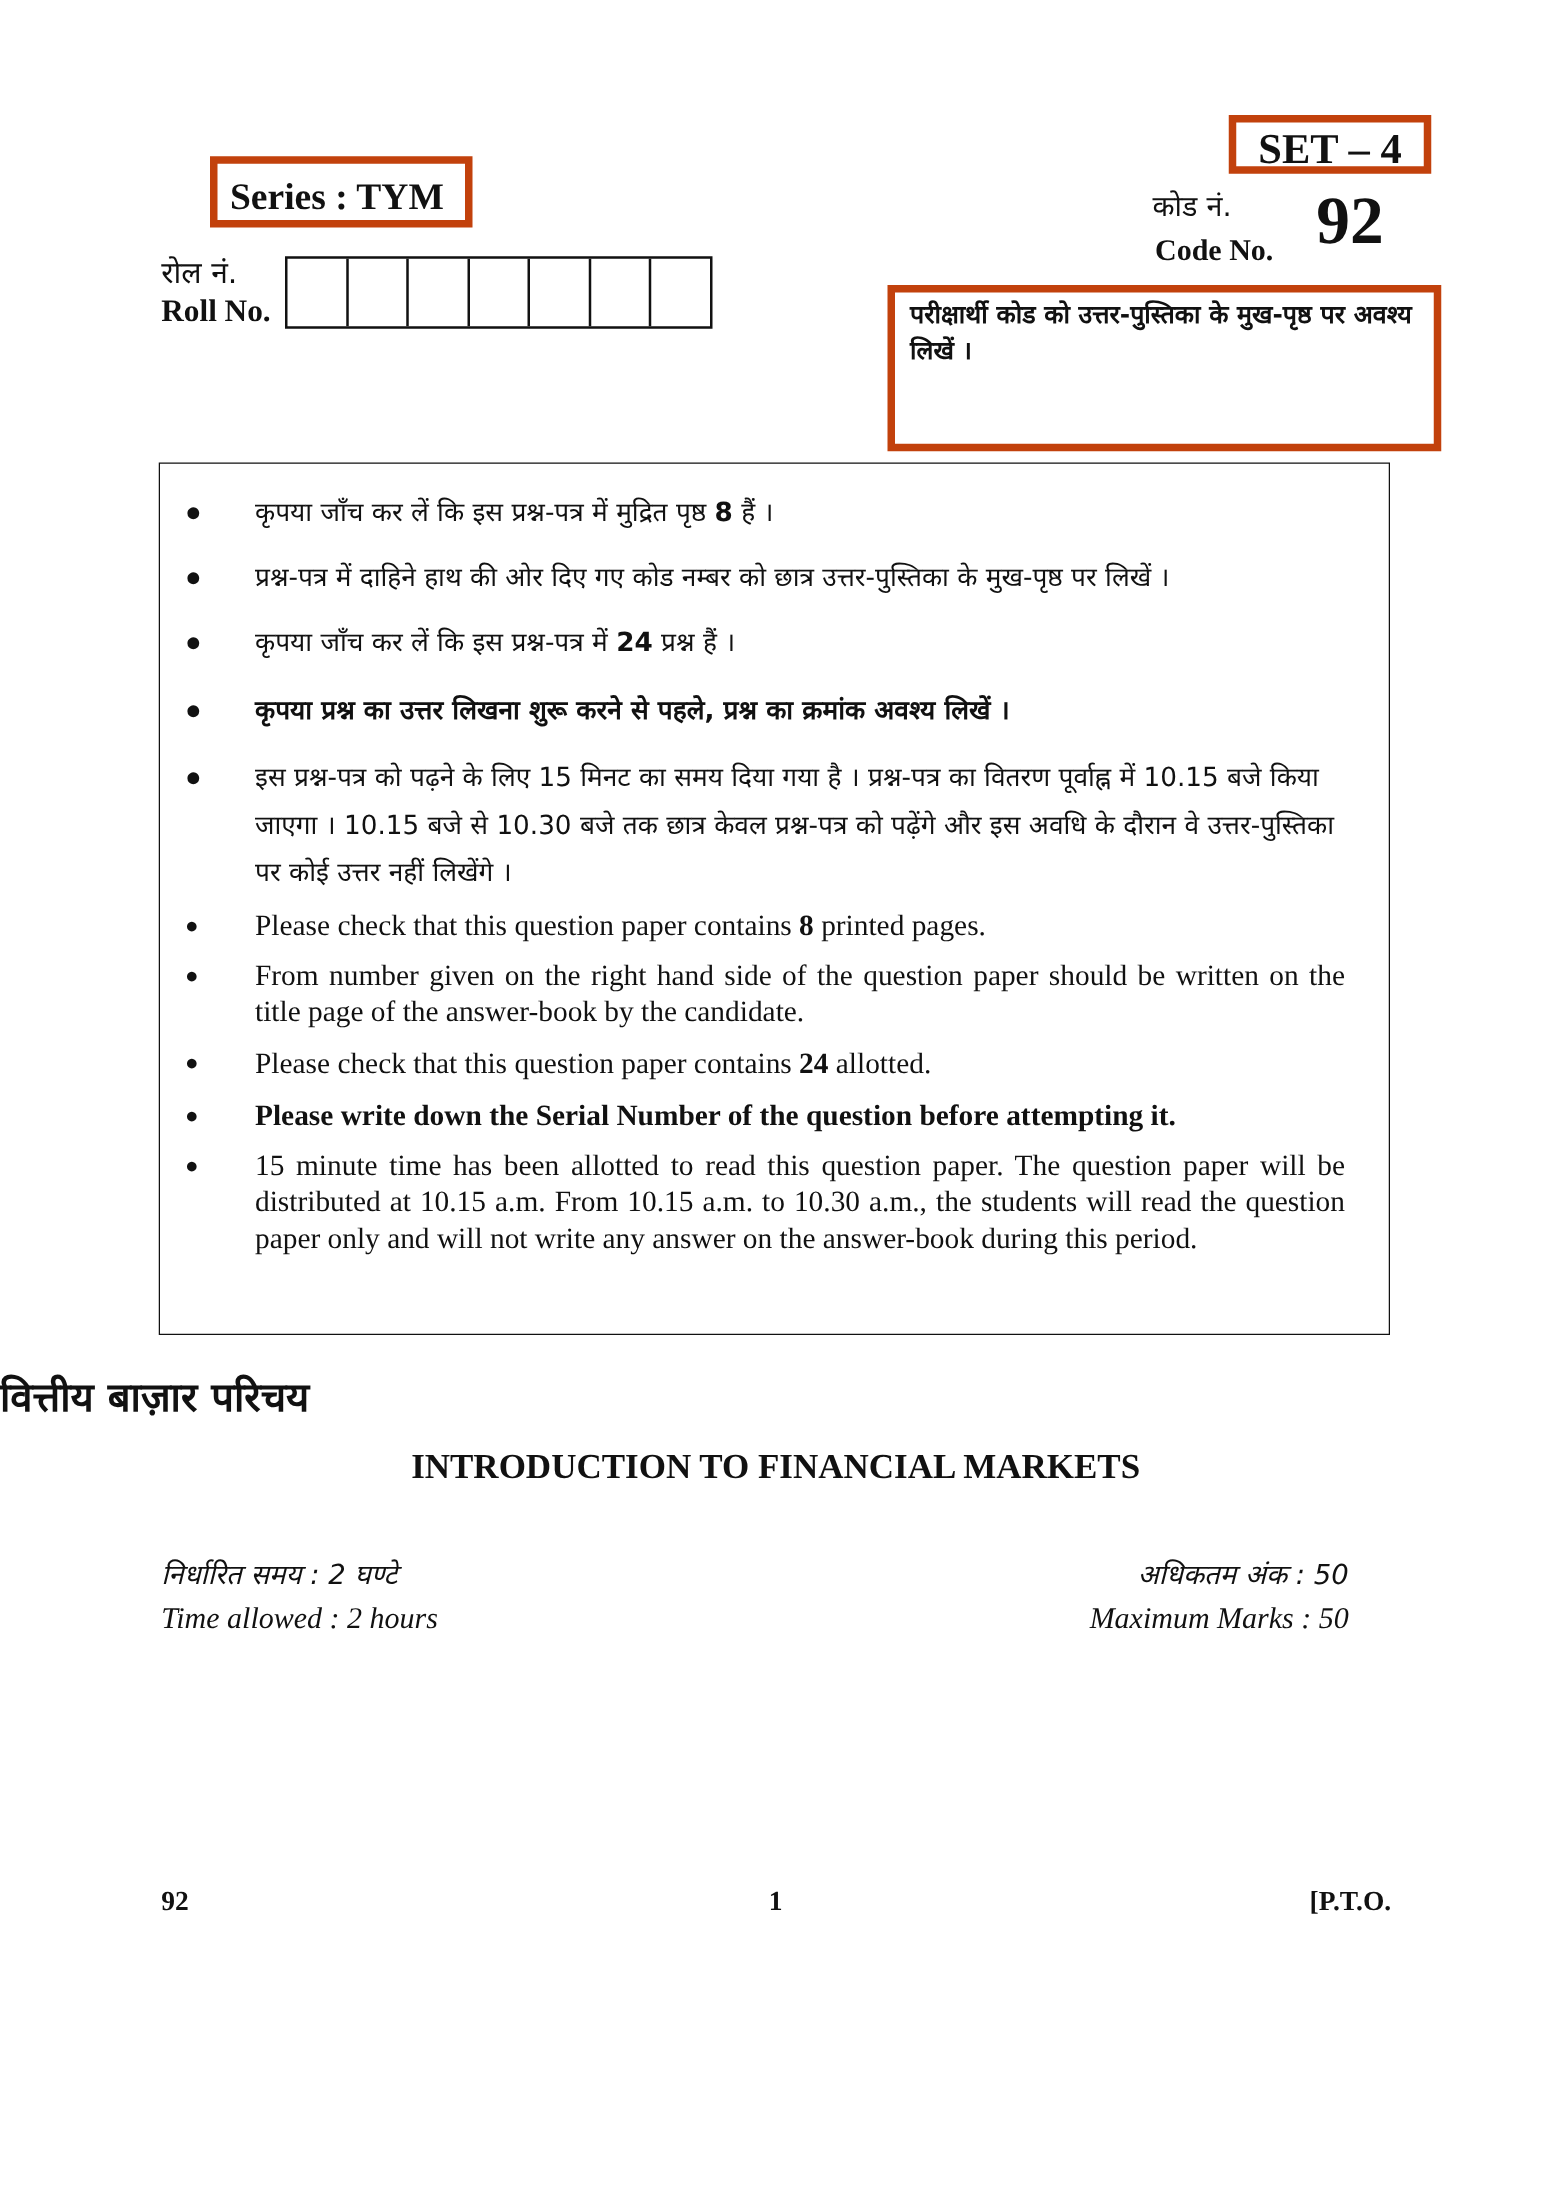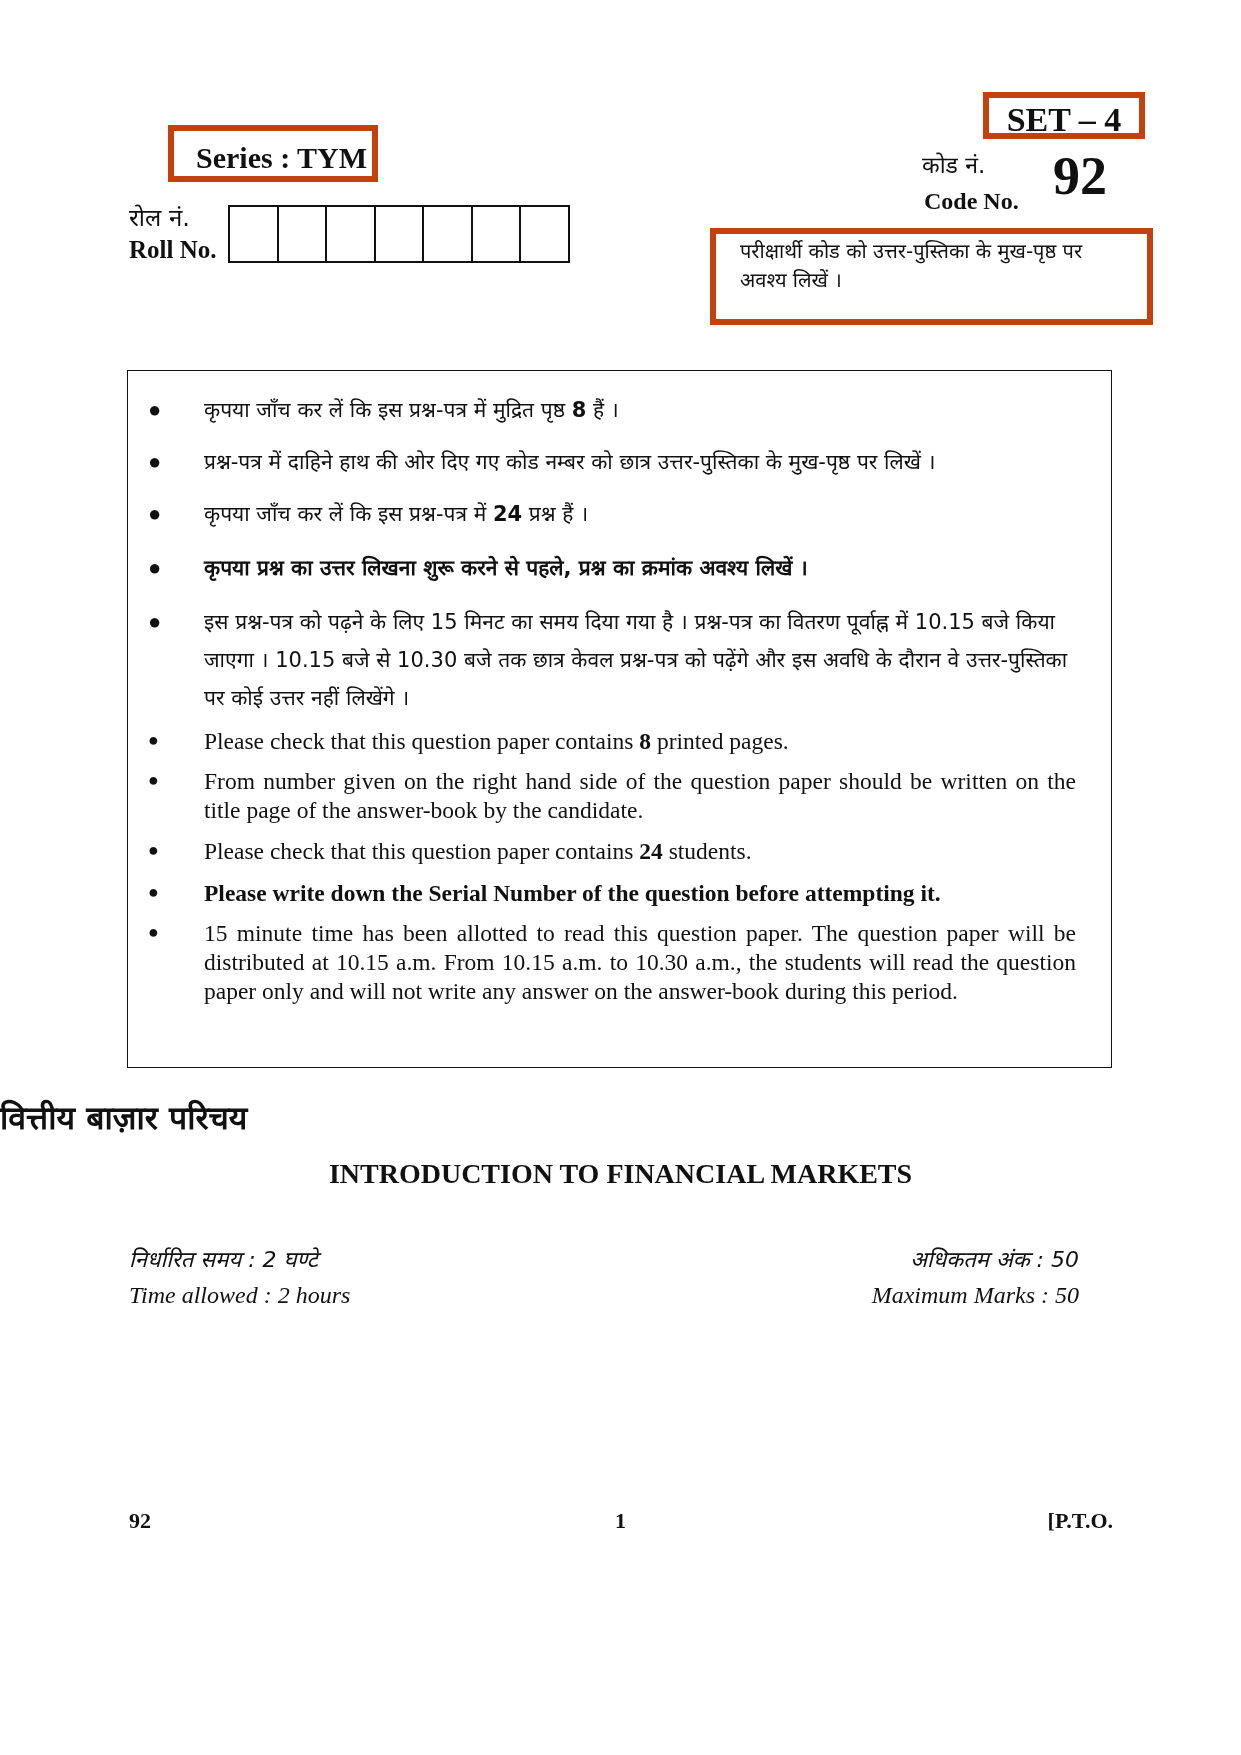--- a/index.html
+++ b/index.html
@@ -4,38 +4,38 @@
 <style>
   html, body { margin: 0; padding: 0; background: #ffffff; }
   body {
     width: 1241px; height: 1755px; position: relative; overflow: hidden;
     font-family: "Liberation Serif", "DejaVu Serif", serif; color: #111;
   }
   .abs { position: absolute; }
   .boxed { border: 6px solid #c2410c; box-sizing: border-box; margin-left: 40px; }
 
   #series-box { left: 128px; top: 125px; width: 210px; height: 57px;
-    font-weight: bold; font-size: 30px; line-height: 53px; padding-left: 22px; }
+    font-weight: bold; font-size: 30px; line-height: 53px; padding-left: 10px; }
 
   #roll-hi { left: 129px; top: 200px; font-size: 24px; font-family: "DejaVu Sans", sans-serif; }
   #roll-en { left: 129px; top: 236px; font-size: 25px; font-weight: bold; }
   #roll-grid { left: 228px; top: 205px; width: 342px; height: 58px; display: flex;
     border: 2px solid #111; box-sizing: border-box; }
   #roll-grid .cell { flex: 1; border-right: 2px solid #111; }
   #roll-grid .cell:last-child { border-right: none; }
 
   #set-box { left: 943px; top: 92px; width: 162px; height: 47px;
     font-weight: bold; font-size: 34px; line-height: 43px; text-align: center; }
 
   #code-hi { left: 922px; top: 148px; font-size: 23px; font-family: "DejaVu Sans", sans-serif; }
   #code-en { left: 924px; top: 188px; font-size: 24px; font-weight: bold; }
   #code-num { left: 1053px; top: 148px; font-size: 54px; font-weight: bold; line-height: 56px; }
 
-  #code-note { left: 670px; top: 228px; width: 443px; height: 97px; padding: 3px 24px;
-    font-size: 23px; line-height: 29px; }
+  #code-note { left: 670px; top: 228px; width: 443px; height: 133px; padding: 3px 12px;
+    font-size: 23px; line-height: 29px; font-weight: bold; }
   #code-note .hi { font-family: "DejaVu Sans", sans-serif; font-size: 20px; line-height: 29px; }
 
   #instructions { left: 127px; top: 370px; width: 985px; height: 698px; border: 1.5px solid #111; box-sizing: border-box; }
   .bullet-row { position: absolute; left: 0; width: 985px; }
   .bullet-row .dot { position: absolute; left: 20px; font-size: 22px; }
   .bullet-row .txt { position: absolute; left: 76px; width: 872px; }
   .bullet-row.hi .txt { font-family: "DejaVu Sans", sans-serif; font-size: 21px; line-height: 38px; }
   .bullet-row.en .txt { font-size: 23.5px; line-height: 29px; text-align: justify; }
   .bullet-row.en .dot { font-size: 18px; top: 3px; }
   .bullet-row.hi .dot { top: 6px; }
@@ -105,21 +105,21 @@
   <div class="bullet-row en" style="top:356px">
     <span class="dot">●</span>
     <div class="txt"><span>Please check that this question paper contains </span><b>8</b><span> printed pages.</span></div>
   </div>
   <div class="bullet-row en" style="top:396px">
     <span class="dot">●</span>
     <div class="txt"><span>From number given on the right hand side of the question paper should be written on the title page of the answer-book by the candidate.</span><b></b><span></span></div>
   </div>
   <div class="bullet-row en" style="top:466px">
     <span class="dot">●</span>
-    <div class="txt"><span>Please check that this question paper contains </span><b>24</b><span> students.</span></div>
+    <div class="txt"><span>Please check that this question paper contains </span><b>24</b><span> allotted.</span></div>
   </div>
   <div class="bullet-row en" style="top:508px">
     <span class="dot">●</span>
     <div class="txt"><span></span><b>Please write down the Serial Number of the question before attempting it.</b><span></span></div>
   </div>
   <div class="bullet-row en" style="top:548px">
     <span class="dot">●</span>
     <div class="txt"><span>15 minute time has been allotted to read this question paper. The question paper will be distributed at 10.15 a.m. From 10.15 a.m. to 10.30 a.m., the students will read the question paper only and will not write any answer on the answer-book during this period.</span><b></b><span></span></div>
   </div>
 </div>

